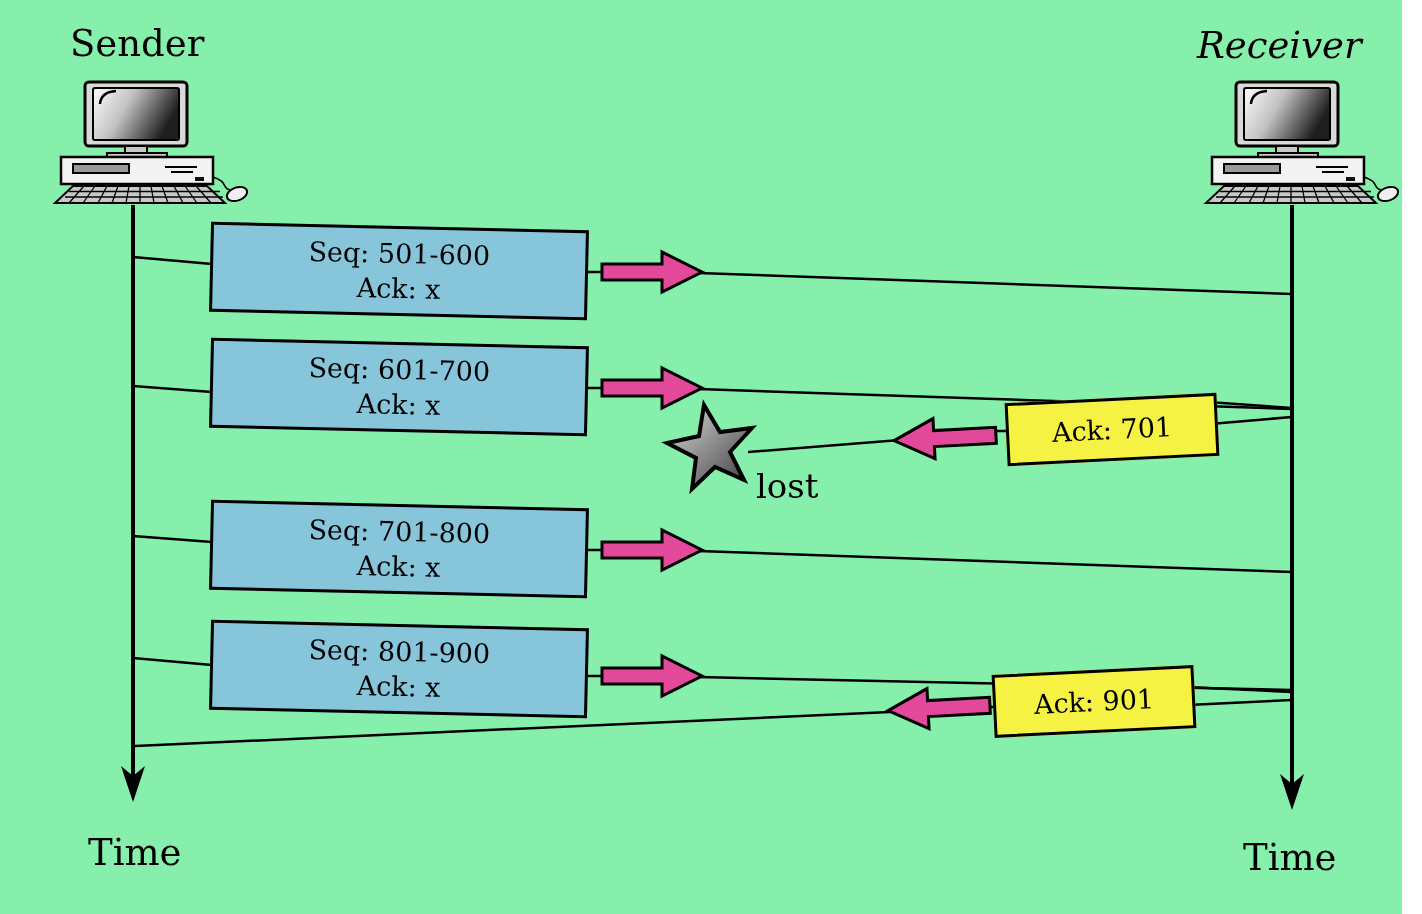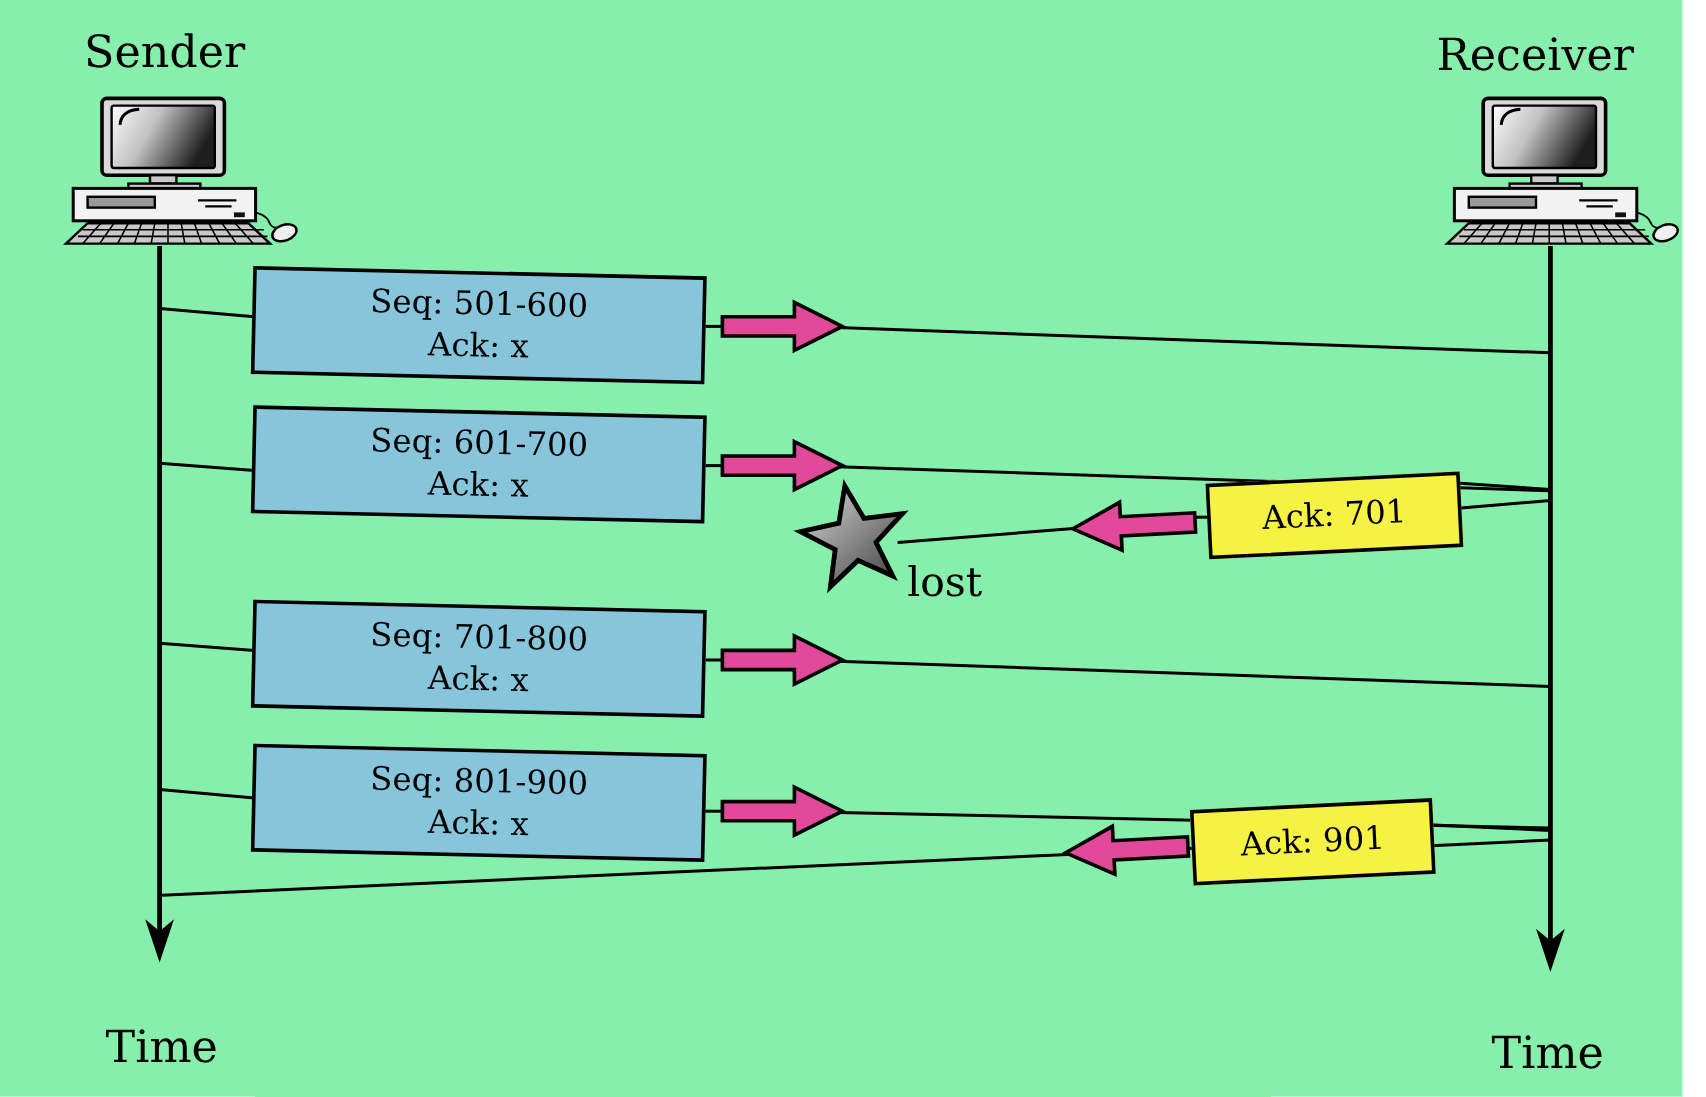--- a/index.html
+++ b/index.html
@@ -3,21 +3,21 @@
 <meta charset="utf-8">
 <style>
   html,body{margin:0;padding:0;background:#ffffff;}
   .stage{
     position:relative;width:1402px;height:914px;background:#86efac;overflow:hidden;
     font-family:"DejaVu Serif", serif;color:#000;
   }
   .layer{position:absolute;left:0;top:0;width:1422px;height:914px;}
   .lbl{position:absolute;white-space:nowrap;}
   .endpoint-lbl{font-size:37px;}
-  .time-lbl{font-size:37px;margin-top:20px;}
+  .time-lbl{font-size:37px;}
   .lost-lbl{font-size:34px;}
   .segbox{
     position:absolute;left:210px;width:372px;height:84px;
     background:var(--seg-box,#87C5DB);border:3px solid var(--line,#000);
     transform:rotate(1.3deg);
     display:flex;flex-direction:column;align-items:center;justify-content:center;
     font-size:27px;line-height:1.3;text-align:center;
   }
   .ackbox{
     position:absolute;height:57px;
@@ -100,21 +100,21 @@
     <polygon points="704,405 720,432 752,428 730,452 744,480 715,467 692,489 696,458 667,443 699,436" fill="url(#starGrad)" stroke="#000" stroke-width="4"></polygon>
 
     <path class="thin" d="M1292,692 L1186,687"></path>
     <path class="thin" d="M1292,700 L1188,705"></path>
     <path class="thin" d="M1002,707 L984,707"></path>
     <path class="thin" d="M890,712 L135,746"></path>
     <polygon class="arrow" transform="rotate(-3 939 708)" points="888,708 928,688 928,700 990,700 990,716 928,716 928,728"></polygon>
   </svg>
 
   <div class="lbl endpoint-lbl" style="left:70px;top:22px;">Sender</div>
-  <div class="lbl endpoint-lbl" style="left:1197px;top:24px;">Receiver</div>
+  <div class="lbl endpoint-lbl" style="left:1197px;top:24px;font-style:italic;">Receiver</div>
 
   <div class="segbox" style="top:226px;">
     <div>Seq: 501-600</div>
     <div>Ack: x</div>
   </div>
   <div class="segbox" style="top:342px;">
     <div>Seq: 601-700</div>
     <div>Ack: x</div>
   </div>
   <div class="segbox" style="top:504px;">

